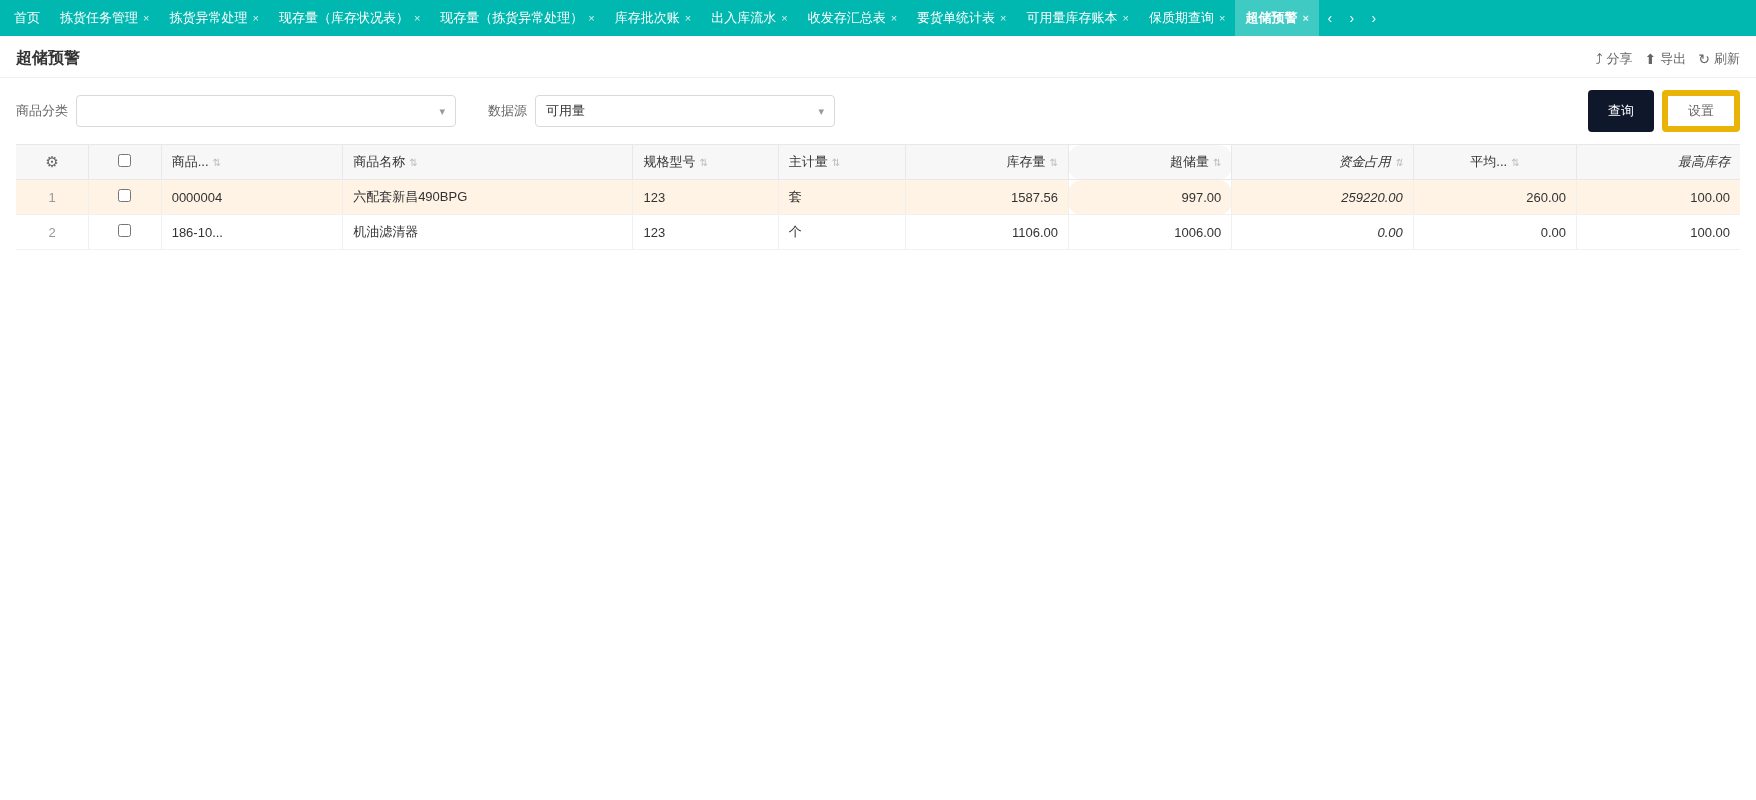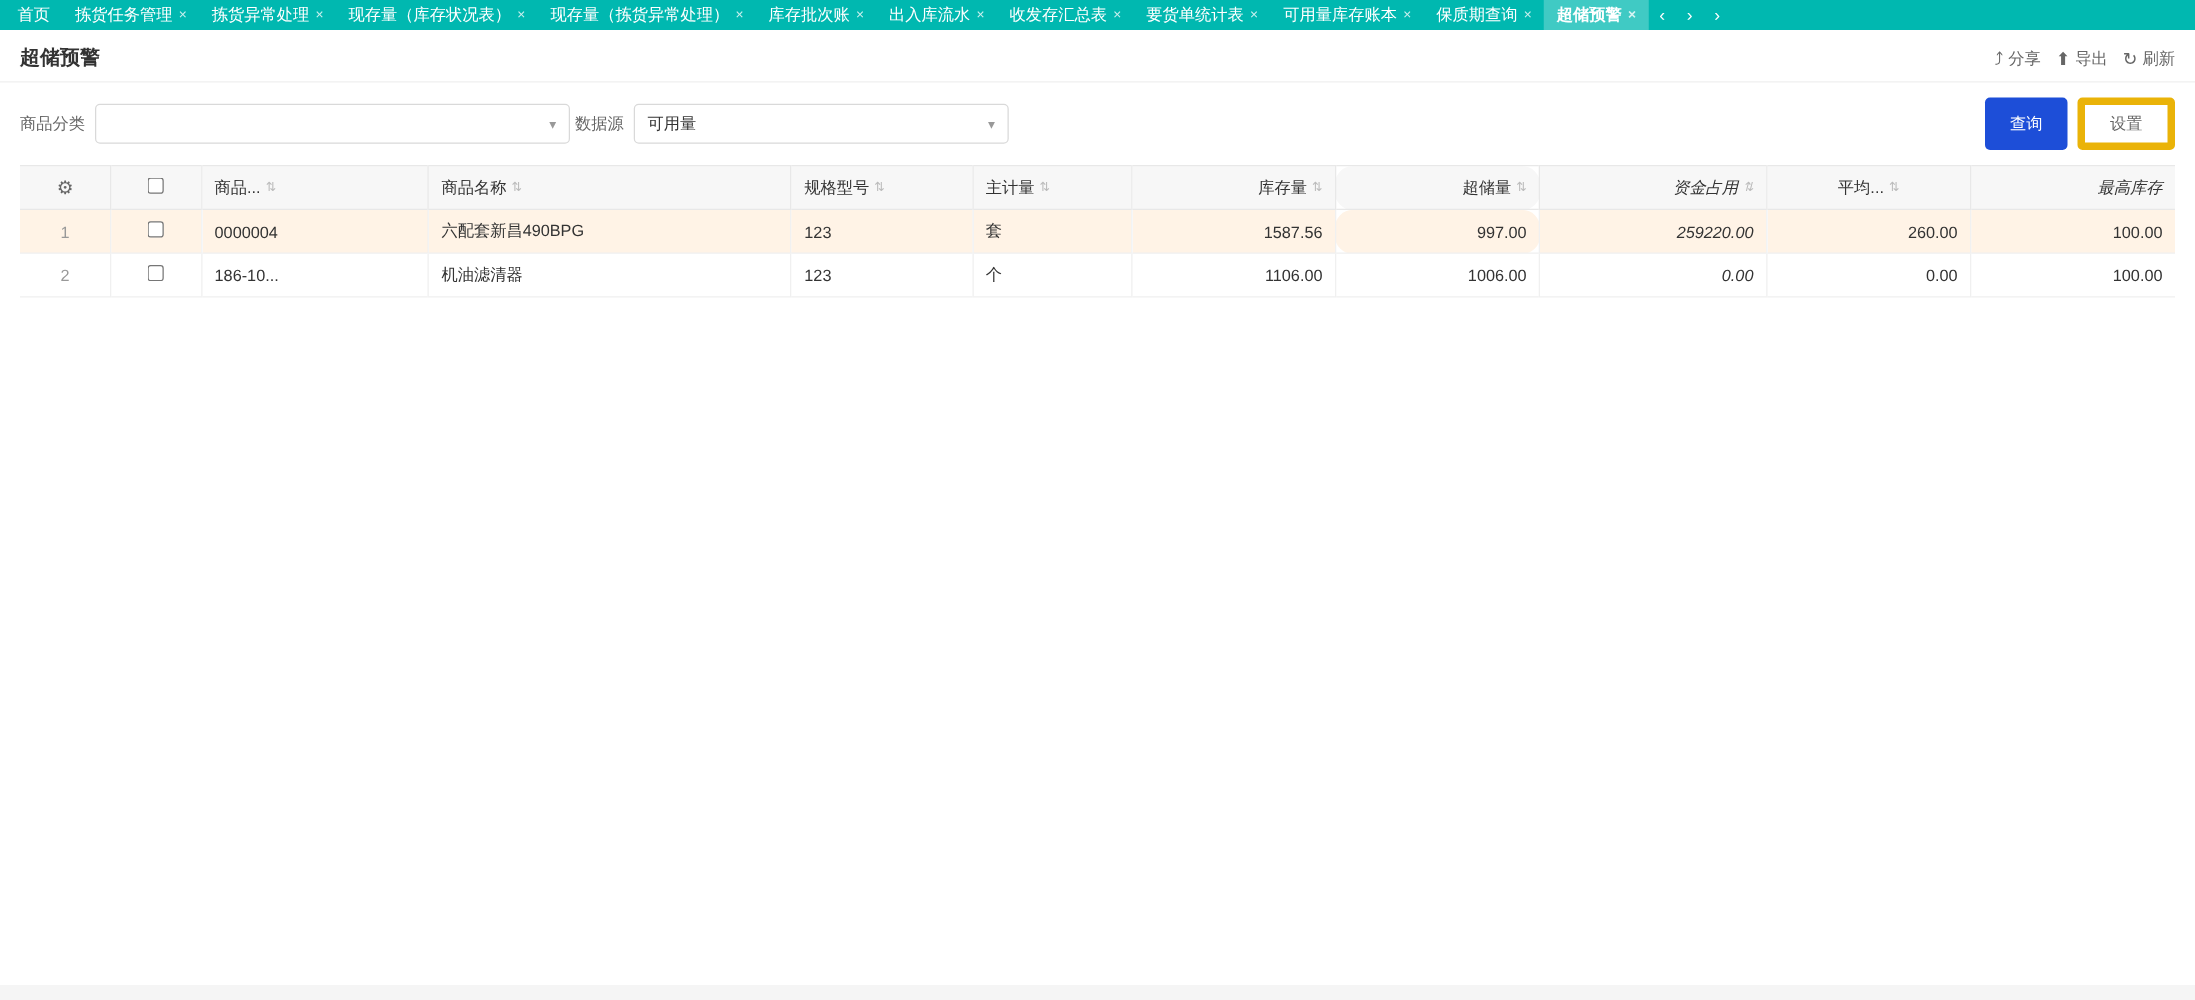--- a/index.html
+++ b/index.html
@@ -3,21 +3,21 @@
   <meta charset="utf-8">
   <style>
     * { box-sizing: border-box; margin: 0; padding: 0; font-family: 'Microsoft YaHei', Arial, sans-serif; font-size: 13px; }
     body { background: #f5f5f5; overflow-x: hidden; }
 
     
     .top-nav {
       display: flex;
       align-items: center;
       background: #00b8b0;
-      height: 24px;
+      height: 36px;
       padding: 0 4px;
       overflow: hidden;
     }
     .nav-item {
       display: flex;
       align-items: center;
       color: #fff;
       padding: 0 10px;
       height: 36px;
       white-space: nowrap;
@@ -74,21 +74,21 @@
       cursor: pointer;
       font-size: 13px;
     }
     .header-action-icon { font-size: 14px; }
 
     
     .filter-area {
       display: flex;
       align-items: center;
       padding: 12px 16px;
-      gap: 4px;
+      gap: 32px;
       flex-wrap: wrap;
     }
     .filter-item {
       display: flex;
       align-items: center;
       gap: 8px;
     }
     .filter-label {
       color: #666;
       white-space: nowrap;
@@ -109,21 +109,21 @@
     .filter-select-wide {
       min-width: 300px;
     }
     .filter-chevron { color: #999; font-size: 11px; margin-left: 8px; }
     .filter-actions {
       margin-left: auto;
       display: flex;
       gap: 8px;
     }
     .btn-query {
-      background: #1d4ed8;
+      background: #0f172a;
       color: #fff;
       border: none;
       border-radius: 4px;
       padding: 6px 20px;
       cursor: pointer;
       font-size: 13px;
     }
     .btn-settings {
       background: #fff;
       color: #666;

